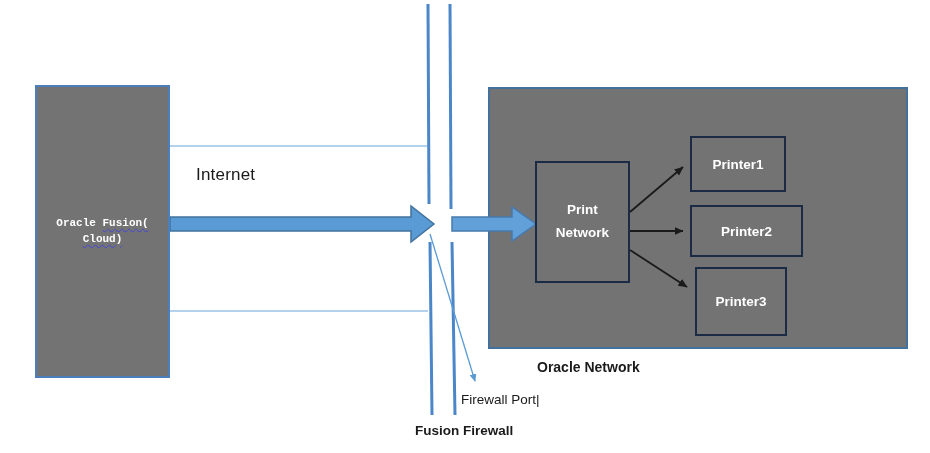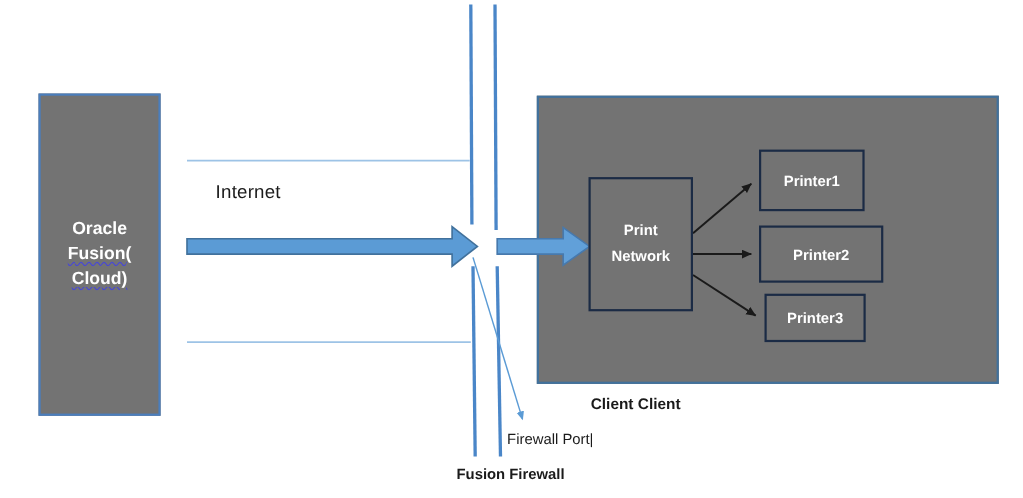--- a/index.html
+++ b/index.html
@@ -7,37 +7,37 @@
     position:relative;width:930px;height:453px;background:#ffffff;overflow:hidden;
     font-family:"Liberation Sans", sans-serif;
   }
   svg.overlay{position:absolute;left:0;top:0;width:930px;height:453px;z-index:2;}
   .shape{
     position:absolute;box-sizing:border-box;background:#737373;
     display:flex;align-items:center;justify-content:center;text-align:center;
     color:#ffffff;z-index:3;
   }
   .oracle-box{
-    left:35px;top:85px;width:111px;height:293px;
-    border:2px solid #4a7ebd;font-size:16px;font-weight:600;line-height:1.4;
+    left:35px;top:85px;width:135px;height:293px;
+    border:2px solid #4a7ebd;font-size:11px;font-weight:600;line-height:1.4;font-family:Liberation Mono, monospace;
   }
   .client-network{
     left:488px;top:87px;width:420px;height:262px;
     border:2px solid #41719c;z-index:1;
   }
   .print-server{
     left:535px;top:161px;width:95px;height:122px;
     border:2px solid #1b2b45;font-size:13.5px;font-weight:600;line-height:1.7;
   }
   .printer{
     border:2px solid #1b2b45;font-size:13.5px;font-weight:600;
   }
   .printer1{left:690px;top:136px;width:96px;height:56px;}
   .printer2{left:690px;top:205px;width:113px;height:52px;}
-  .printer3{left:695px;top:267px;width:92px;height:44px;}
+  .printer3{left:695px;top:267px;width:92px;height:69px;}
   .lbl{position:absolute;color:#1a1a1a;z-index:3;white-space:nowrap;}
   .internet-label{left:196px;top:165px;font-size:17px;font-weight:400;letter-spacing:0.2px;}
   .client-network-label{left:537px;top:359px;font-size:14px;font-weight:700;}
   .firewall-port-label{left:461px;top:392px;font-size:13.5px;font-weight:400;}
   .client-firewall-label{left:415px;top:423px;font-size:13.5px;font-weight:700;}
   .squig{
     text-decoration:underline;text-decoration-style:wavy;
     text-decoration-color:#4646d8;text-decoration-thickness:1px;
     text-underline-offset:2px;
   }
@@ -97,17 +97,17 @@
     <span>Printer1</span>
   </div>
   <div class="shape printer printer2">
     <span>Printer2</span>
   </div>
   <div class="shape printer printer3">
     <span>Printer3</span>
   </div>
 
   <div class="lbl internet-label">Internet</div>
-  <div class="lbl client-network-label">Client Client</div>
+  <div class="lbl client-network-label">Oracle Network</div>
   <div class="lbl firewall-port-label">Firewall Port|</div>
   <div class="lbl client-firewall-label">Fusion Firewall</div>
 
 </div>
 
 </body></html>

